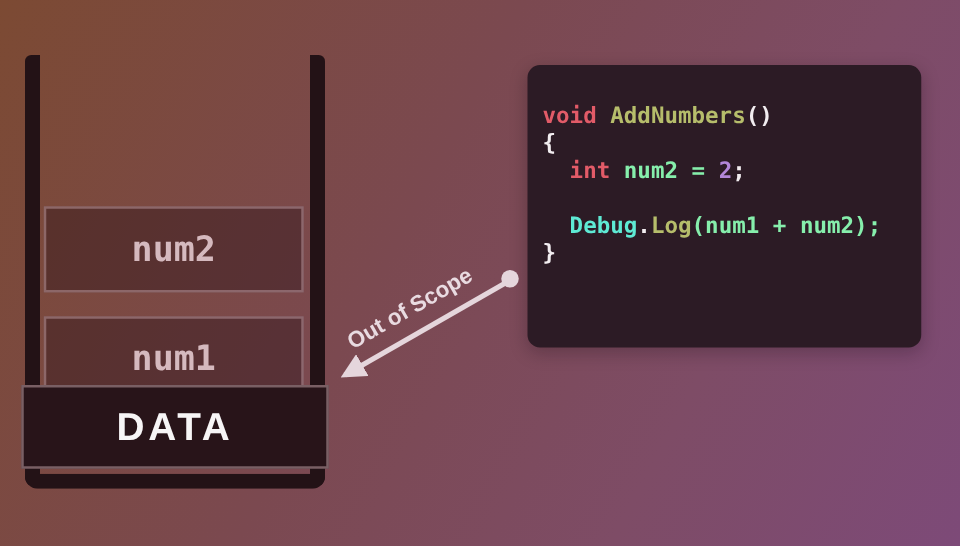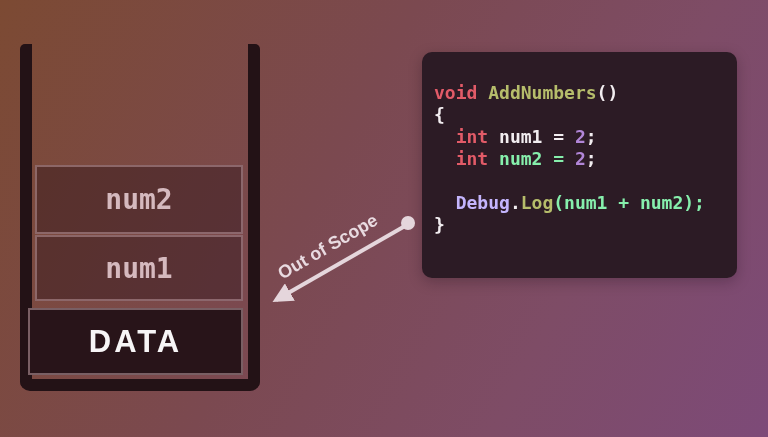--- a/index.html
+++ b/index.html
@@ -34,31 +34,31 @@
   .stack-block.var {
     left: 35px; width: 208px;
     background: rgba(32, 10, 18, 0.38);
     border: 2px solid rgba(219, 186, 193, 0.40);
     color: #d5b9be;
     font-family: "DejaVu Sans Mono", monospace;
     font-weight: bold;
     font-size: 28px;
   }
   .stack-block.base {
-    left: 28px; width: 215px;
+    left: 17px; width: 246px;
     background: #281419;
     border: 2px solid rgba(219, 186, 193, 0.45);
     color: #f7f5f6;
     font-family: "Liberation Sans", sans-serif;
     font-weight: bold;
     font-size: 31px;
     letter-spacing: 3px;
   }
   #block-num2 { top: 165px; height: 69px; }
-  #block-num1 { top: 235px; height: 66px; }
+  #block-num1 { top: 253px; height: 66px; }
   #block-data { top: 308px; height: 67px; }
 
   
   .code-panel {
     position: absolute;
     left: 422px; top: 52px;
     width: 315px; height: 226px;
     box-sizing: border-box;
     background: #2c1b25;
     border-radius: 10px;
@@ -105,24 +105,23 @@
     <span>num1</span>
   </div>
   <div class="stack-block base" id="block-data">
     <span>DATA</span>
   </div>
 
   <div class="code-panel">
     <div>
         <div class="code-line"><span style="color: rgb(226, 91, 104);">void</span><span style="color: rgb(242, 237, 240);"> </span><span style="color: rgb(182, 189, 107);">AddNumbers</span><span style="color: rgb(242, 237, 240);">()</span></div>
         <div class="code-line"><span style="color: rgb(242, 237, 240);">{</span></div>
-        <div class="code-line"><span style="color: rgb(242, 237, 240);">  </span><span style="color: rgb(226, 91, 104);">int</span><span style="color: rgb(242, 237, 240);"> num1 = </span><span style="color: rgb(178, 134, 216);">2</span><span style="color: rgb(242, 237, 240);">;</span></div>
         <div class="code-line"><span style="color: rgb(242, 237, 240);">  </span><span style="color: rgb(226, 91, 104);">int</span><span style="color: #86efac;"> num2 = </span><span style="color: rgb(178, 134, 216);">2</span><span style="color: rgb(242, 237, 240);">;</span></div>
         <div class="code-line">&nbsp;</div>
-        <div class="code-line"><span style="color: rgb(242, 237, 240);">  </span><span style="color: #c4b5fd; margin-top: 18px;">Debug</span><span style="color: rgb(242, 237, 240);">.</span><span style="color: rgb(182, 189, 107); margin-top: 44px;">Log</span><span style="color: #86efac;">(num1 + num2);</span></div>
+        <div class="code-line"><span style="color: rgb(242, 237, 240);">  </span><span style="color: #5eead4; margin-top: 18px;">Debug</span><span style="color: rgb(242, 237, 240);">.</span><span style="color: rgb(182, 189, 107); margin-top: 44px;">Log</span><span style="color: #86efac;">(num1 + num2);</span></div>
         <div class="code-line"><span style="color: rgb(242, 237, 240);">}</span></div>
       </div>
   </div>
 
   <svg class="arrow-svg" viewBox="0 0 768 437">
     <defs>
       <marker id="arrowhead" markerWidth="5" markerHeight="5" refX="4" refY="2.5" orient="auto">
         <path d="M0,0 L5,2.5 L0,5 Z" fill="#e5d6dc"></path>
       </marker>
     </defs>

